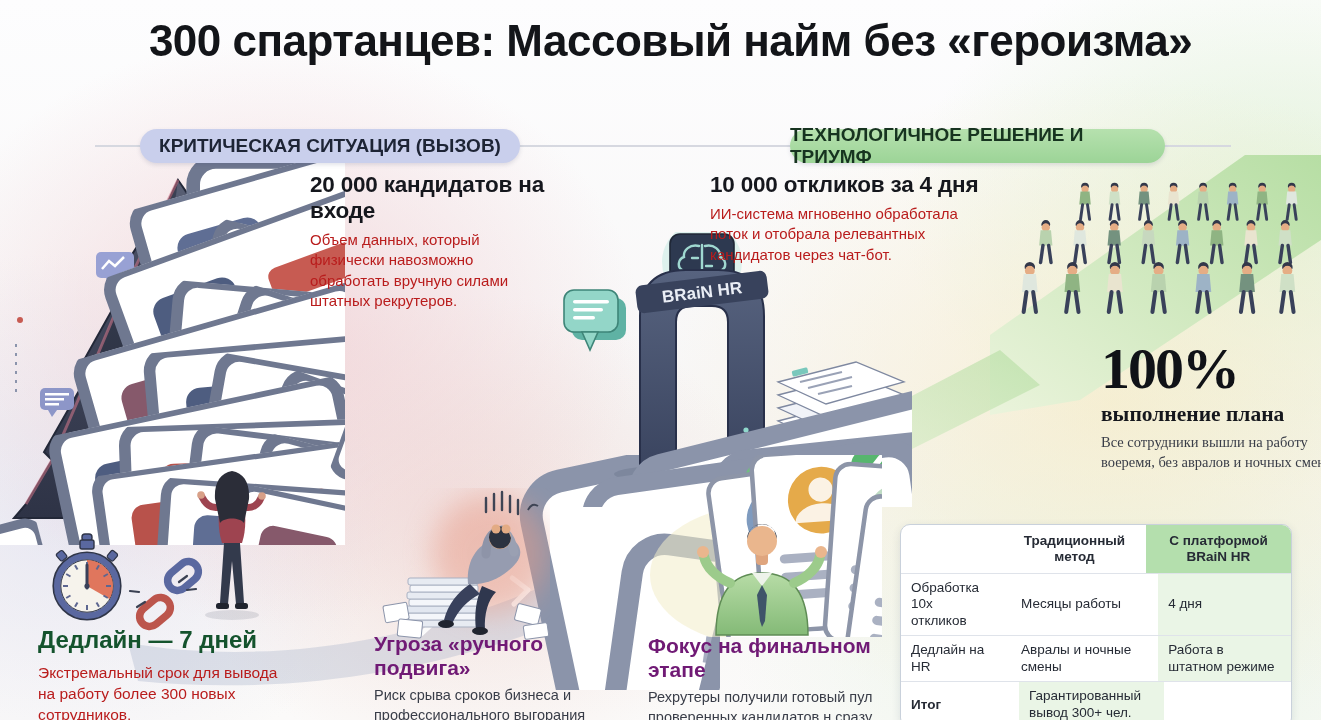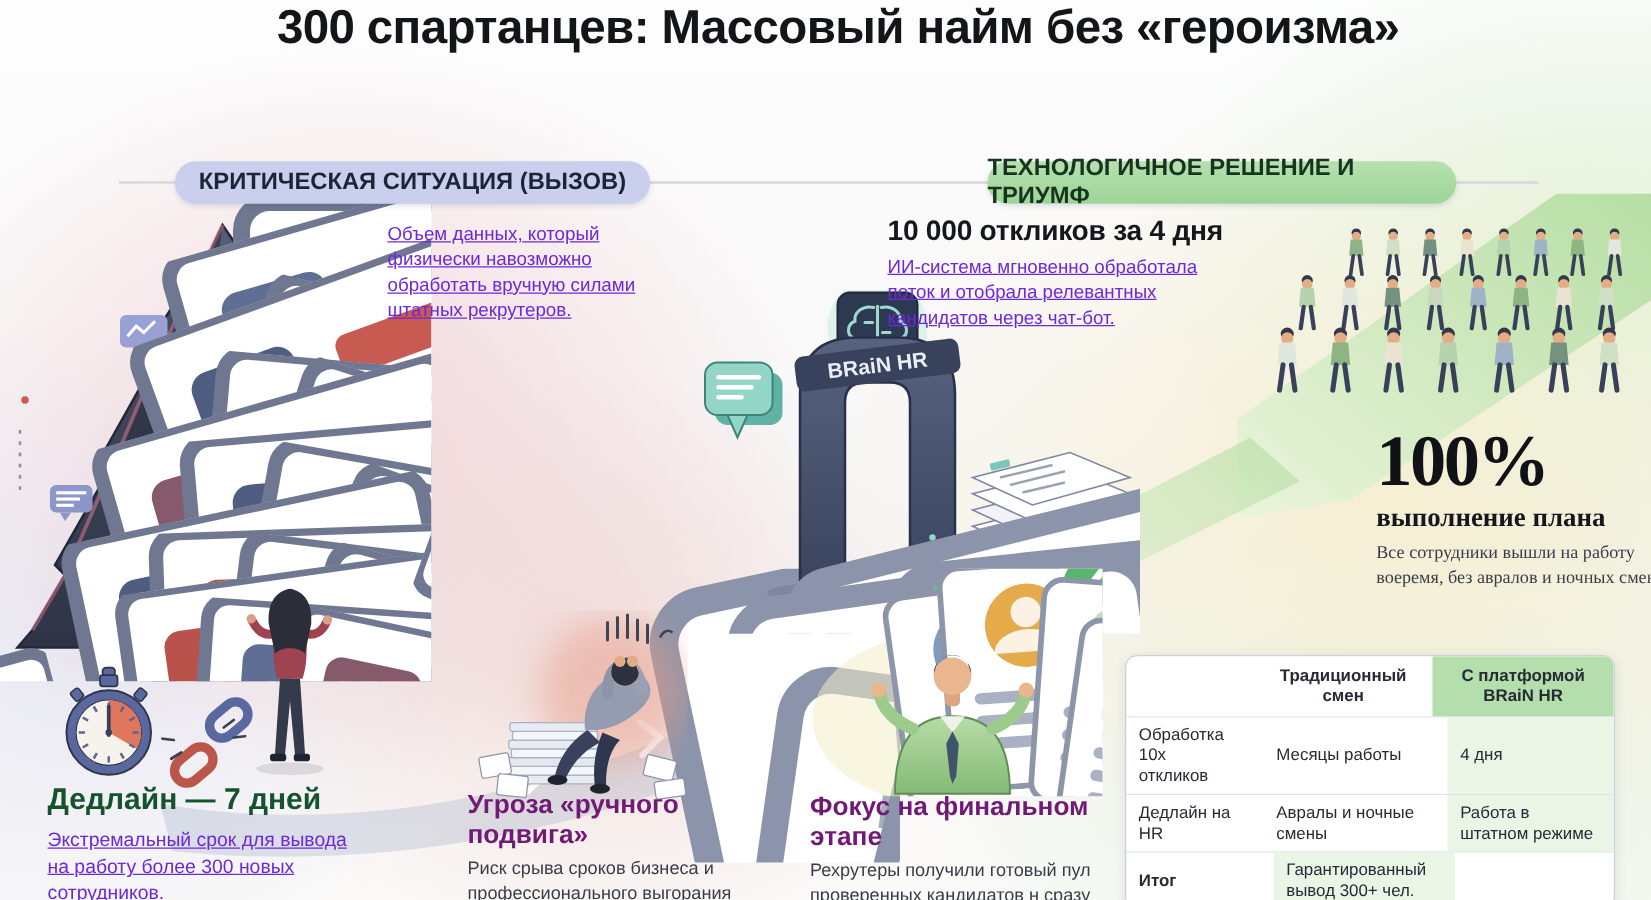--- a/index.html
+++ b/index.html
@@ -7,35 +7,35 @@
          font-family:"Liberation Sans","DejaVu Sans",sans-serif;color:#1b1e26;}
   .abs{position:absolute;}
   .bg{position:absolute;inset:0;z-index:0;background:
     radial-gradient(520px 420px at 21% 46%, rgba(238,198,203,.65), rgba(238,198,203,0) 70%),
     radial-gradient(420px 340px at 36% 74%, rgba(231,186,178,.40), rgba(231,186,178,0) 70%),
     radial-gradient(460px 380px at 5% 72%, rgba(219,219,238,.55), rgba(219,219,238,0) 70%),
     radial-gradient(640px 470px at 84% 56%, rgba(247,236,200,.72), rgba(247,236,200,0) 70%),
     radial-gradient(540px 390px at 97% 30%, rgba(219,240,208,.78), rgba(219,240,208,0) 70%),
     radial-gradient(560px 420px at 86% 88%, rgba(226,242,223,.72), rgba(226,242,223,0) 72%),
     linear-gradient(180deg,#fdfdfe 0%,#f7f6f6 60%,#fbfaf9 100%);}
-  .title{position:absolute;top:1px;left:0;right:0;text-align:center;z-index:6;
-         font-size:38px;font-weight:700;letter-spacing:-.5px;color:#131519;padding-left:20px;}
+  .title{position:absolute;top:16px;left:0;right:0;text-align:center;z-index:6;
+         font-size:44px;font-weight:700;letter-spacing:-.5px;color:#131519;padding-left:20px;}
   .subtitle{position:absolute;top:66px;left:50%;transform:translateX(-50%);width:790px;z-index:6;
             text-align:center;font-size:17.5px;line-height:1.45;color:#2b2e35;}
   .hr-line{position:absolute;top:145px;left:95px;width:1136px;height:2px;background:#d6d8e0;z-index:4;}
   .pill{position:absolute;top:129px;height:34px;border-radius:17px;z-index:5;
         display:flex;align-items:center;justify-content:center;
         font-weight:700;font-size:19px;box-shadow:0 2px 4px rgba(60,70,110,.15);}
   .pill-left{left:140px;width:380px;background:#c9cfec;color:#1d2435;}
   .pill-right{left:790px;width:375px;background:linear-gradient(180deg,#b6e1ae,#9cd497);color:#173420;}
   .blk{position:absolute;z-index:6;}
   .h-big{font-weight:700;font-size:22.5px;color:#15171d;letter-spacing:-.2px;}
   .h-mid{font-weight:700;font-size:21px;color:#701a75;}
   .h-deadline{font-weight:700;font-size:24px;color:#14532d;}
-  .body-txt{margin-top:6px;font-size:15px;line-height:1.36;color:#6d28d9;text-decoration:underline;}
+  .body-txt{margin-top:6px;font-size:15px;line-height:1.36;color:#b91c1c;}
   .body-sm{margin-top:6px;font-size:14.5px;line-height:1.36;color:#393d48;}
   .pct{font-size:58px;font-weight:700;letter-spacing:-2px;color:#101217;line-height:1;}
   .pct-sub{font-size:21.5px;font-weight:700;color:#15171d;margin-top:4px;}
   
   .cmp{position:absolute;left:900px;top:524px;width:390px;z-index:6;background:#fff;
        border:1px solid #c9d1db;border-radius:10px;overflow:hidden;
        box-shadow:0 3px 10px rgba(40,60,90,.12);font-size:13.5px;color:#262b35;}
   .trow{display:flex;min-height:44px;}
   .trow + .trow{border-top:1px solid #dfe3ea;gap:16px;}
   .tc{display:flex;align-items:center;padding:6px 10px;box-sizing:border-box;line-height:1.22;}
@@ -405,20 +405,21 @@
   <div class="pill pill-right">
     <span>ТЕХНОЛОГИЧНОЕ РЕШЕНИЕ И ТРИУМФ</span>
   </div>
   <div class="pill pill-left">
     <span>КРИТИЧЕСКАЯ СИТУАЦИЯ (ВЫЗОВ)</span>
   </div>
 
   <div class="title">300 спартанцев: Массовый найм без «героизма»</div>
 
   <div class="blk" style="left:310px;top:172px;width:270px;">
+    <div class="h-big">20 000 кандидатов на входе</div>
     <div class="body-txt" style="width:245px;">Объем данных, который физически навозможно обработать вручную силами штатных рекрутеров.</div>
   </div>
 
   <div class="blk" style="left:710px;top:172px;width:270px;">
     <div class="h-big">10 000 откликов за 4 дня</div>
     <div class="body-txt" style="width:250px;">ИИ-система мгновенно обработала поток и отобрала релевантных кандидатов через чат-бот.</div>
   </div>
 
   <div class="blk" style="left:1101px;top:340px;width:265px;font-family:Liberation Serif, serif;">
     <div class="pct">100%</div>
@@ -437,21 +438,21 @@
   </div>
 
   <div class="blk" style="left:648px;top:634px;width:250px;">
     <div class="h-mid">Фокус на финальном этапе</div>
     <div class="body-sm" style="width:240px;">Рехрутеры получили готовый пул проверенных кандидатов н сразу перешли к оформлению документов.</div>
   </div>
 
   <div class="cmp">
     <div class="trow thead">
       <div class="tc c1"></div>
-      <div class="tc c2">Традиционный смен</div>
+      <div class="tc c2">Традиционный метод</div>
       <div class="tc c3 green">С платформой BRaiN HR</div>
     </div>
     <div class="trow">
       <div class="tc c1 lbl">Обработка 10х откликов</div>
       <div class="tc c2">Месяцы работы</div>
       <div class="tc c3 tint">4 дня</div>
     </div>
     <div class="trow">
       <div class="tc c1 lbl">Дедлайн на HR</div>
       <div class="tc c2">Авралы и ночные смены</div>

